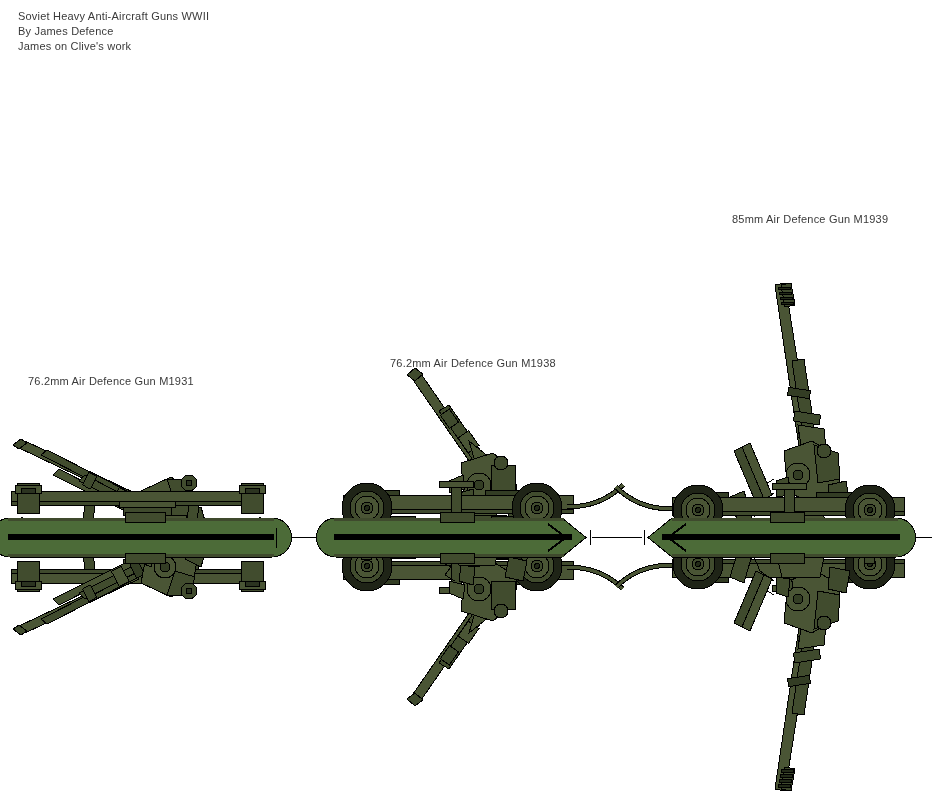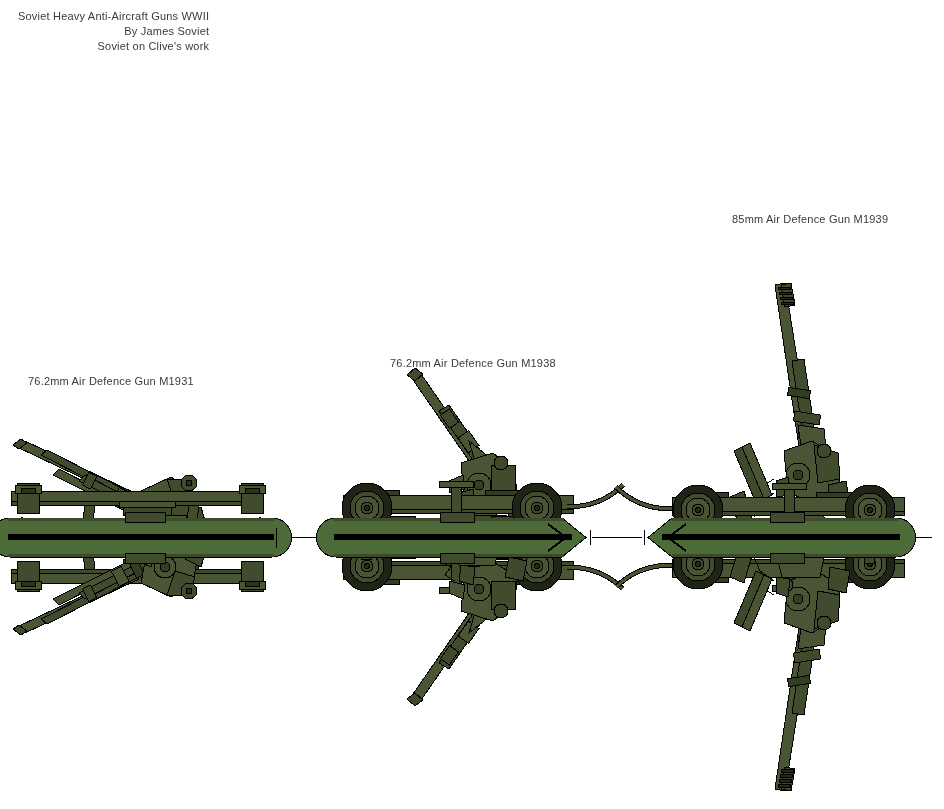--- a/index.html
+++ b/index.html
@@ -13,21 +13,21 @@
   .cap{
     position:absolute;
     font-family:"Liberation Sans","DejaVu Sans",sans-serif;
     font-size:11px;
     letter-spacing:0.2px;
     color:#3a3a3a;
     white-space:pre;
     line-height:15px;
   }
   #title-block{position:absolute;left:18px;top:9px;}
-  #title-block .cap{position:static;display:block;text-align:right;}
+  #title-block .cap{position:static;display:block;}
   #label-m1931{left:28px;top:374px;}
   #label-m1938{left:390px;top:356px;text-align:right;}
   #label-m1939{left:732px;top:212px;}
 </style>
 </head>
 <body>
 
 <svg id="canvas" viewBox="0 0 944 809" xmlns="http://www.w3.org/2000/svg" shape-rendering="crispEdges">
   <rect x="0" y="0" width="944" height="809" fill="#ffffff"></rect>
 
@@ -274,19 +274,19 @@
       <polyline points="686,524 668,537.5 686,551" fill="none" stroke="#000" stroke-width="2"></polyline>
       <rect x="770" y="512" width="34" height="10" fill="#414c2e"></rect>
       <rect x="770" y="553" width="34" height="10" fill="#414c2e"></rect>
     </g>
     <line x1="644" y1="530" x2="644" y2="545" stroke="#000000" stroke-width="1"></line>
   </g>
 </svg>
 
 <div id="title-block">
   <span class="cap">Soviet Heavy Anti-Aircraft Guns WWII</span>
-  <span class="cap">By James Soviet</span>
-  <span class="cap">Soviet on Clive's work</span>
+  <span class="cap">By James Defence</span>
+  <span class="cap">James on Clive's work</span>
 </div>
 
 <div class="cap" id="label-m1931">76.2mm Air Defence Gun M1931</div>
 <div class="cap" id="label-m1938">76.2mm Air Defence Gun M1938</div>
 <div class="cap" id="label-m1939">85mm Air Defence Gun M1939</div>
 
 </body></html>

